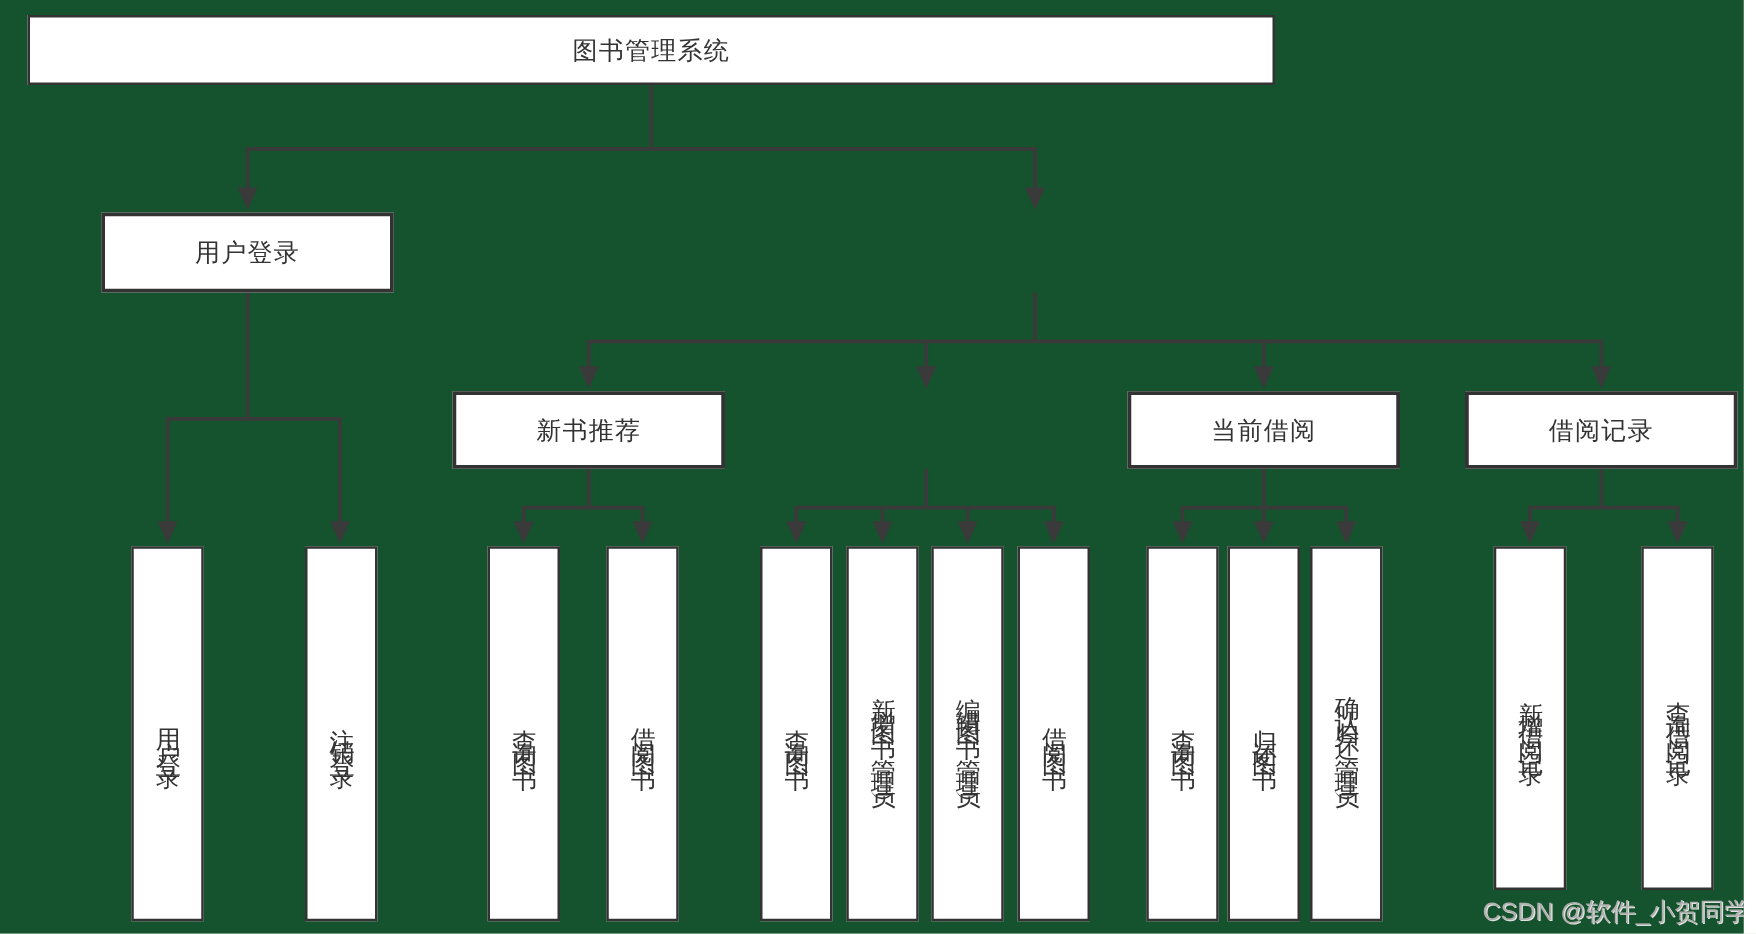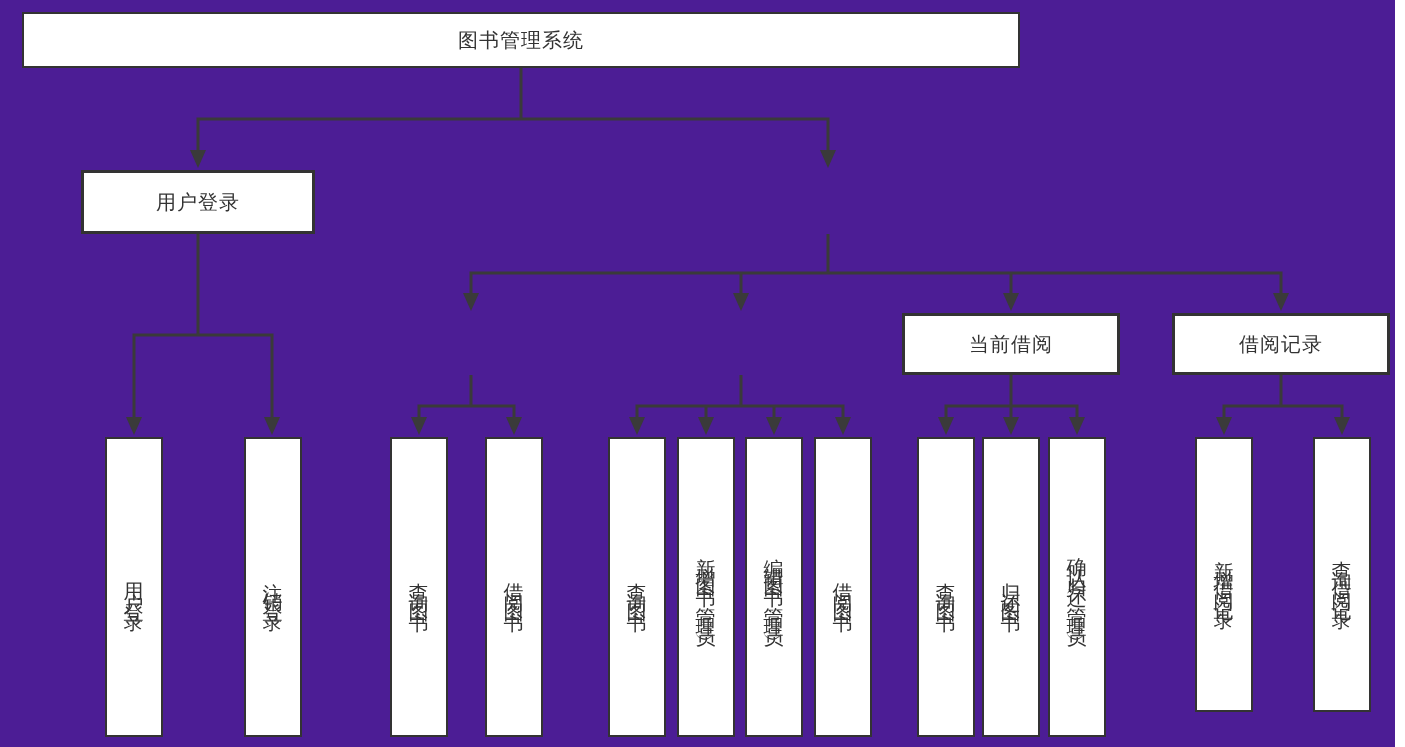--- a/index.html
+++ b/index.html
@@ -1,20 +1,20 @@
 <!DOCTYPE html>
 <html><head>
 <meta charset="utf-8">
 <style>
   html, body { margin: 0; padding: 0; background: #ffffff; }
   .canvas {
     position: relative;
     width: 1395px;
     height: 747px;
-    background: #4c1d95;
+    background: #14532d;
     font-family: "Liberation Sans", sans-serif;
     overflow: hidden;
   }
   svg.wires {
     position: absolute;
     left: 0; top: 0;
     width: 1405px; height: 747px;
   }
   .node {
     position: absolute;
@@ -136,20 +136,23 @@
   </svg>
 
   <div class="node root" id="n-root">
     <span class="lbl">图书管理系统</span>
   </div>
 
   <div class="node" id="n-user">
     <span class="lbl">用户登录</span>
   </div>
 
+  <div class="node" id="n-rec">
+    <span class="lbl">新书推荐</span>
+  </div>
   <div class="node" id="n-cb">
     <span class="lbl">当前借阅</span>
   </div>
   <div class="node" id="n-br">
     <span class="lbl">借阅记录</span>
   </div>
 
   <div class="node leaf" id="l-user1">
     <span class="lbl">用户登录</span>
   </div>
@@ -187,14 +190,15 @@
     <span class="lbl">确认归还（管理员）</span>
   </div>
 
   <div class="node leaf" id="l-br1">
     <span class="lbl">新增借阅记录</span>
   </div>
   <div class="node leaf" id="l-br2">
     <span class="lbl">查询借阅记录</span>
   </div>
 
+  <div class="watermark">CSDN @软件_小贺同学</div>
 
 </div>
 
 </body></html>

